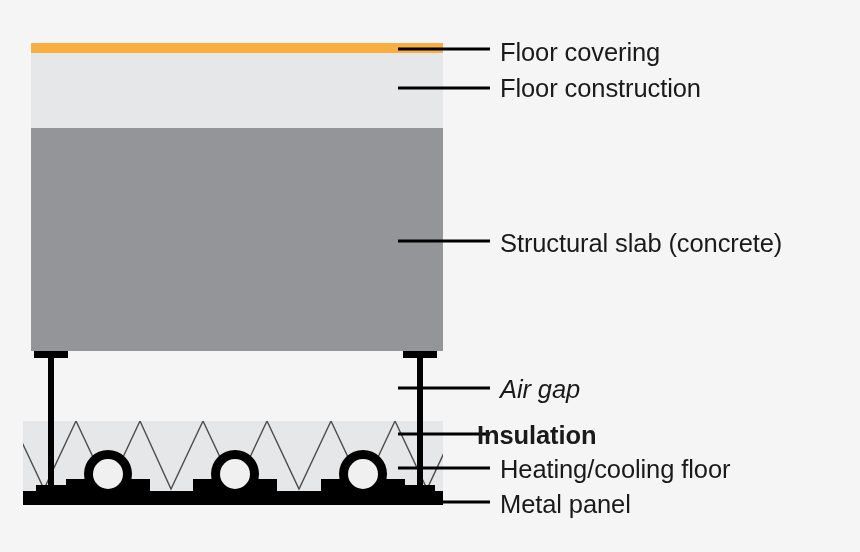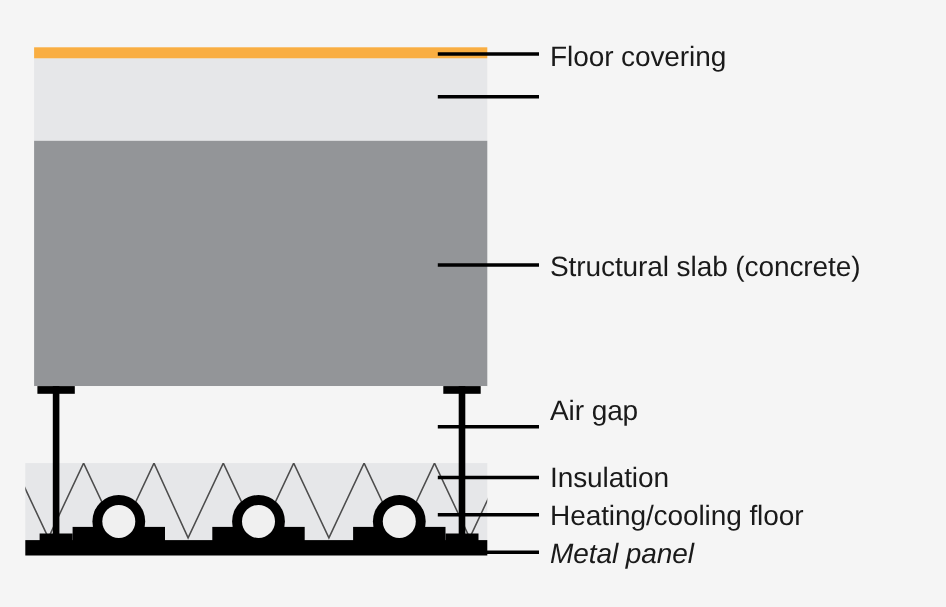--- a/index.html
+++ b/index.html
@@ -97,25 +97,25 @@
       <line x1="398" y1="241" x2="490" y2="241"></line>
       <line x1="398" y1="388" x2="490" y2="388"></line>
       <line x1="398" y1="434" x2="490" y2="434"></line>
       <line x1="398" y1="468" x2="490" y2="468"></line>
       <line x1="398" y1="502" x2="490" y2="502"></line>
     </g>
   </svg>
 
   <div class="label-text" style="left:500px; top:37px;">Floor covering</div>
 
-  <div class="label-text" style="left:500px; top:73px;"><br></div>
+  <div class="label-text" style="left:500px; top:73px;"><span>Floor construction</span><br></div>
 
   <div class="label-text" style="left:500px; top:228px;text-align:right;">Structural slab (concrete)</div>
 
-  <div class="label-text" style="left:500px; top:359px;">Air gap</div>
+  <div class="label-text" style="left:500px; top:374px;font-style:italic;">Air gap</div>
 
-  <div class="label-text" style="left:500px; top:420px;">Insulation</div>
+  <div class="label-text" style="left:477px; top:420px;font-weight:bold;">Insulation</div>
 
   <div class="label-text" style="left:500px; top:454px;">Heating/cooling floor</div>
 
-  <div class="label-text" style="left:500px; top:489px;font-style:italic;">Metal panel</div>
+  <div class="label-text" style="left:500px; top:489px;">Metal panel</div>
 
 </div>
 
 </body></html>

